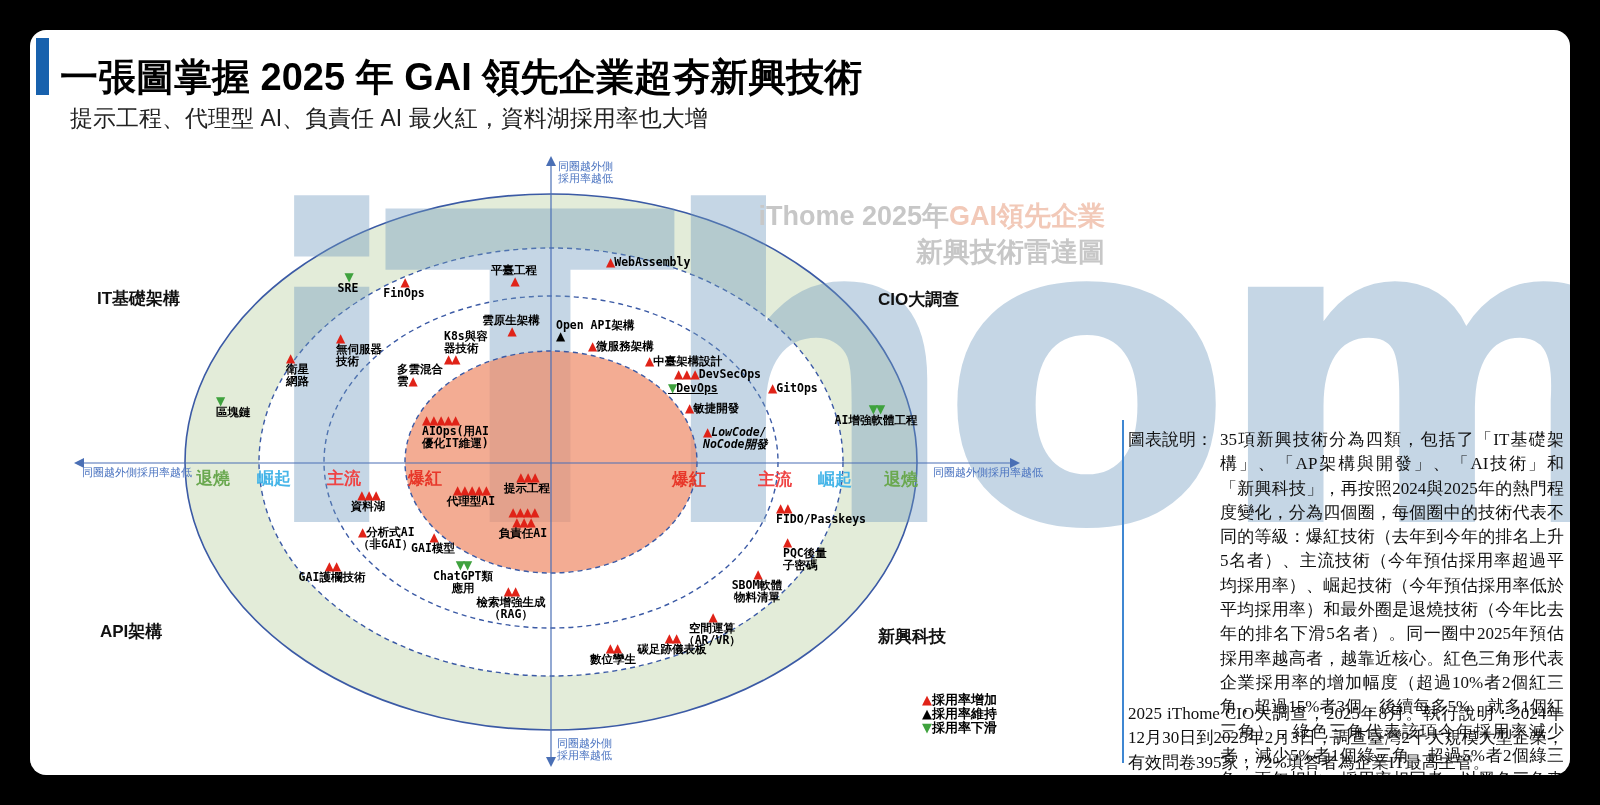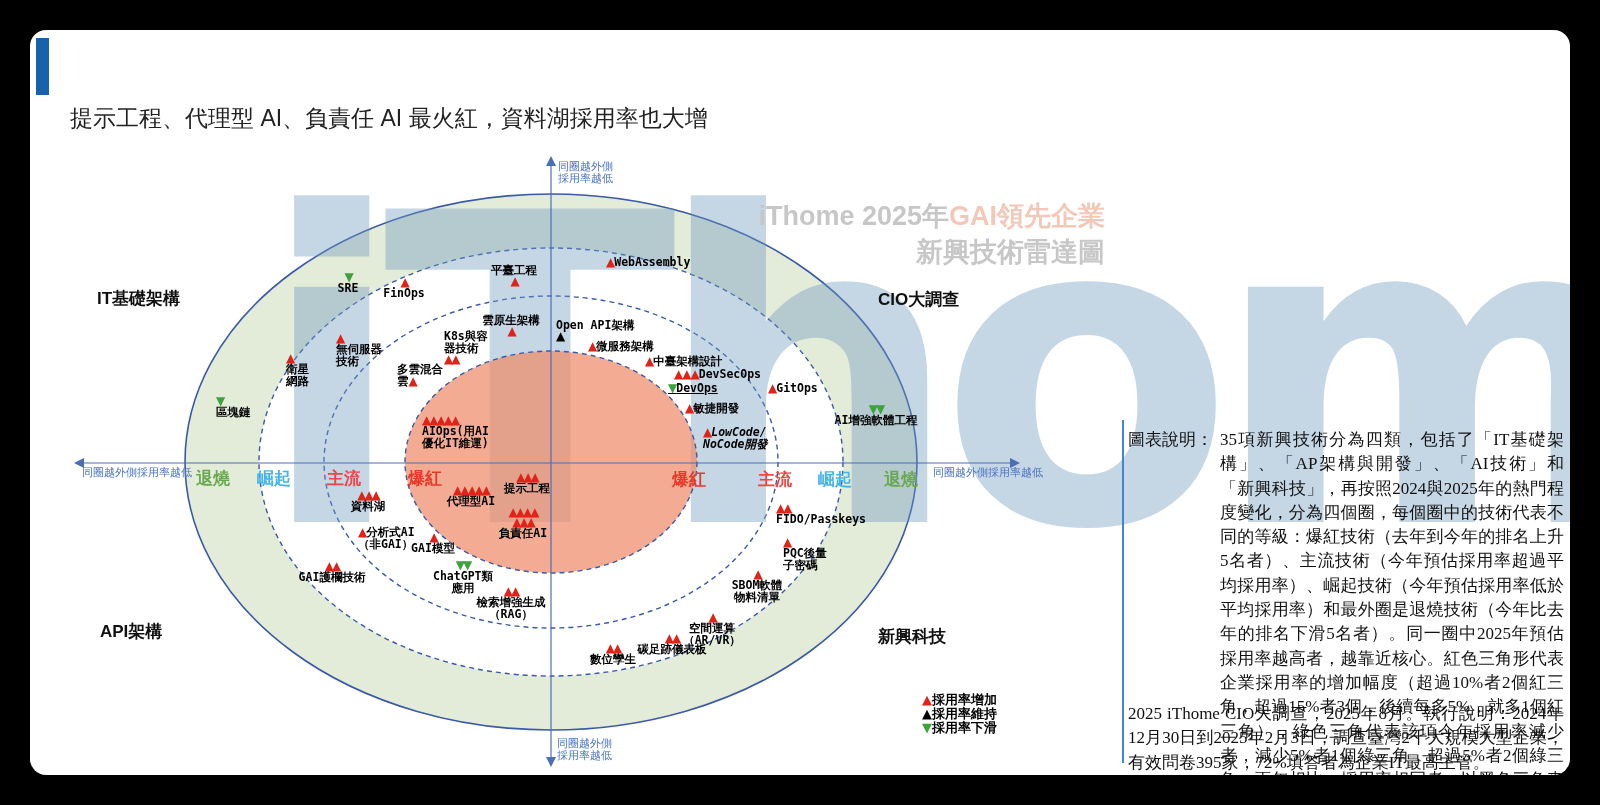--- a/index.html
+++ b/index.html
@@ -55,20 +55,21 @@
   .note .nlabel{width:92px;flex:0 0 92px;}
   .note .nbody{flex:1;text-align:justify;}
   .notes.n1{top:398px;} .notes.n2{top:672px;}
 </style>
 </head>
 <body>
 
 <div class="page">
 
   <div class="accent-bar"></div>
+  <div class="title">一張圖掌握 2025 年 GAI 領先企業超夯新興技術</div>
   <div class="subtitle">提示工程、代理型 AI、負責任 AI 最火紅，資料湖採用率也大增</div>
 
   <div class="chart">
 
     <svg class="rings" width="1540" height="745">
       <ellipse cx="521" cy="432" rx="366" ry="268" fill="#e3ecd9" stroke="#3b5aa5" stroke-width="1.6"></ellipse>
       <ellipse cx="521" cy="432" rx="292" ry="214" fill="#ffffff" stroke="#3b5aa5" stroke-width="1.4" stroke-dasharray="5 4"></ellipse>
       <ellipse cx="521" cy="432" rx="227" ry="166" fill="#ffffff" stroke="#3b5aa5" stroke-width="1.4" stroke-dasharray="5 4"></ellipse>
     </svg>
 

